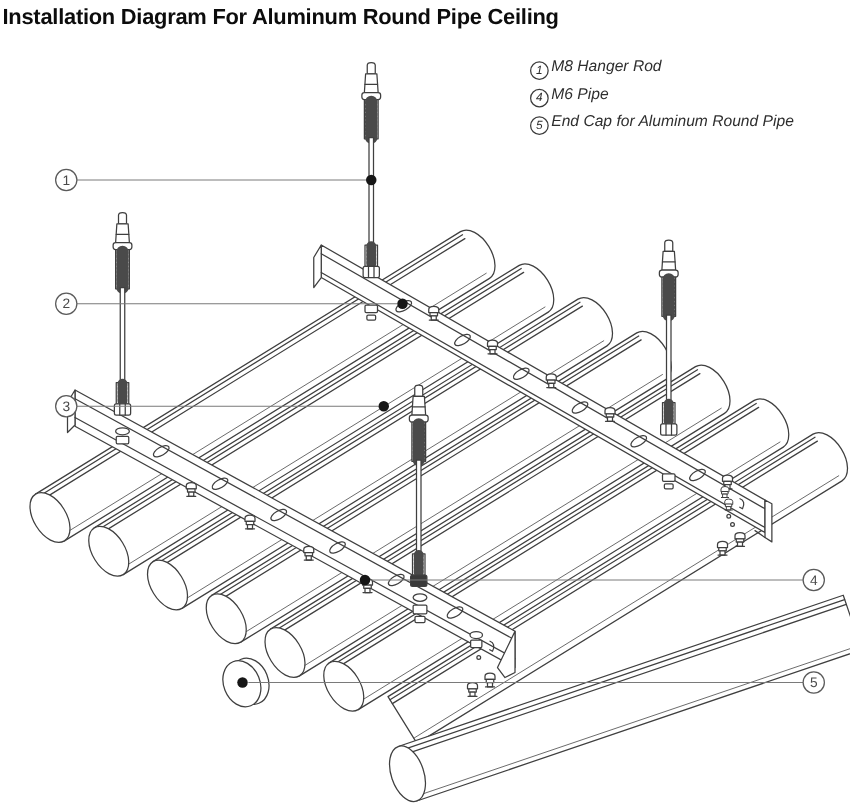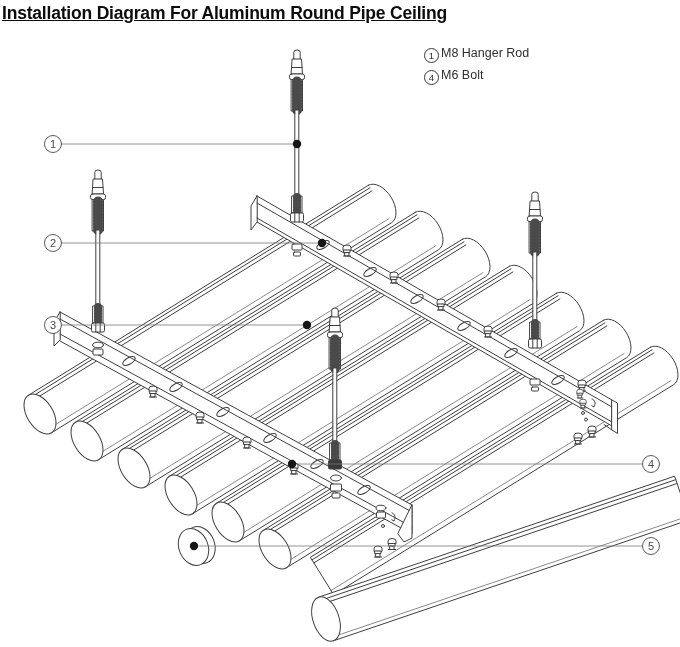--- a/index.html
+++ b/index.html
@@ -1,20 +1,20 @@
 <!DOCTYPE html>
 <html><head>
 <meta charset="utf-8">
 <style>
   html,body{margin:0;padding:0;background:#fff;}
   .page{position:relative;width:680px;height:647px;background:#fff;overflow:hidden;
         font-family:"Liberation Sans","DejaVu Sans",sans-serif;}
   .title{position:absolute;left:2px;top:3px;margin:0;font-size:17.5px;font-weight:bold;
-         color:#0c0c0c;letter-spacing:-0.2px;z-index:3;white-space:nowrap;text-decoration:underline;}
-  .legend{position:absolute;left:424px;top:42px;margin:0;padding:0;list-style:none;z-index:3;}
+         color:#0c0c0c;letter-spacing:-0.2px;z-index:3;white-space:nowrap;}
+  .legend{position:absolute;left:424px;top:42px;margin:0;padding:0;list-style:none;z-index:3;font-style:italic;}
   .legend li{height:22px;line-height:22px;font-size:12.5px;color:#2e2e2e;white-space:nowrap;}
   .lnum{display:inline-block;width:13px;height:13px;line-height:13px;border:1px solid #3a3a3a;
         border-radius:50%;text-align:center;font-size:9.5px;color:#2e2e2e;
         vertical-align:-2px;margin-right:2px;}
   svg.diagram{position:absolute;left:0;top:0;z-index:1;}
   
   .diagram path,.diagram line,.diagram ellipse,.diagram rect,.diagram polygon,.diagram circle{
       stroke:#3f3f3f;fill:none;stroke-width:1;stroke-linejoin:round;stroke-linecap:round;}
   .diagram .w{fill:#ffffff;}
   .diagram .thin{stroke-width:0.7;stroke:#575757;}
@@ -31,21 +31,23 @@
 <body>
 
 <div class="page">
 
   <h1 class="title">Installation Diagram For Aluminum Round Pipe Ceiling</h1>
 
   <ul class="legend">
     <li>
       <span class="lnum">1</span><span>M8 Hanger Rod</span></li>
     <li>
-      <span class="lnum">4</span><span>M6 Bolt</span></li>
+      <span class="lnum">4</span><span>M6 Pipe</span></li>
+    <li>
+      <span class="lnum">5</span><span>End Cap for Aluminum Round Pipe</span></li>
   </ul>
 
   <svg class="diagram" width="680" height="647" viewBox="0 0 680 647">
 
     <defs>
 
       <g id="pipe-proto">
         <path class="w" d="M368.4,185.3 L28.4,395.3 L51.6,432.7 L391.6,222.7 A13,22 -31.7 0 0 368.4,185.3 Z"></path>
         <line x1="370" y1="187.8" x2="30" y2="397.8"></line>
         <line x1="371.9" y1="190.9" x2="31.9" y2="400.9"></line>

